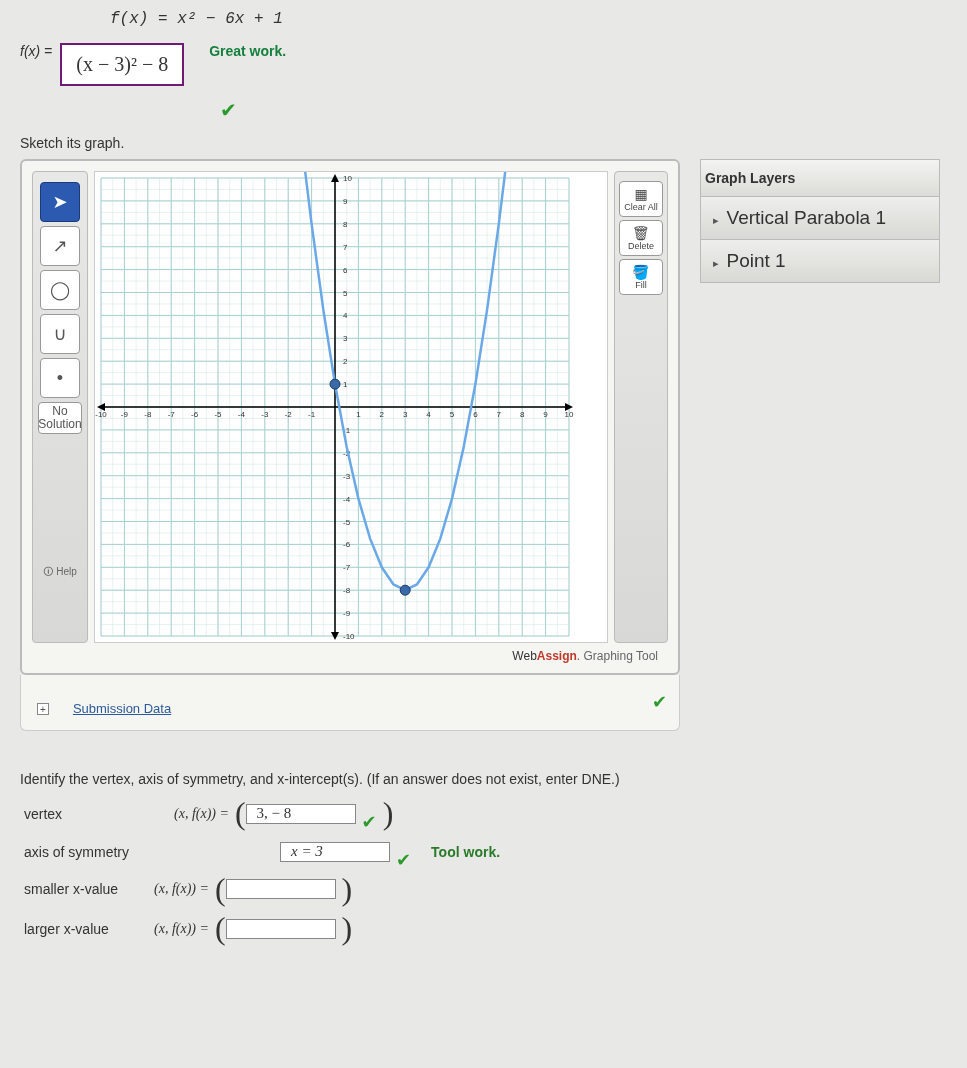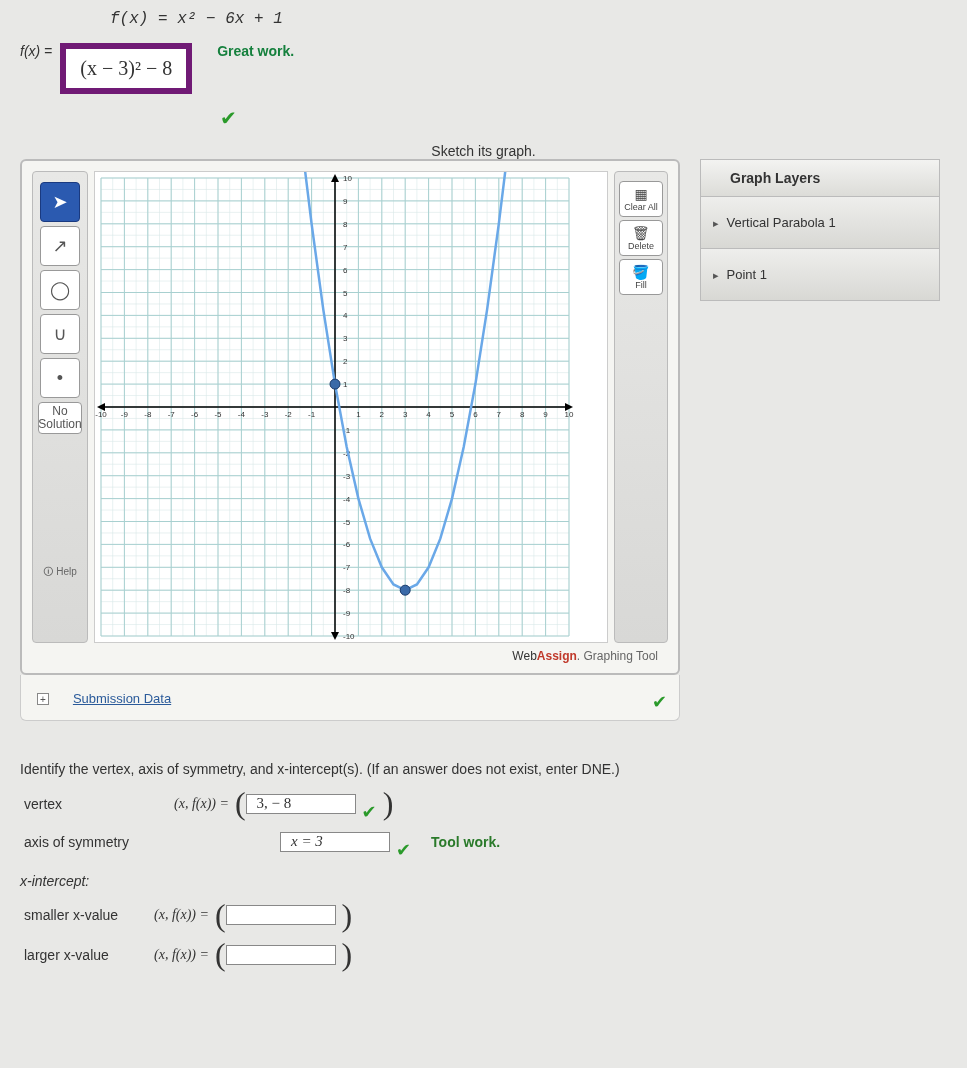--- a/index.html
+++ b/index.html
@@ -20,41 +20,41 @@
   }
   .answer-line {
     display: flex;
     margin-top: 15px;
   }
   .answer-label {
     font-style: italic;
     margin-right: 8px;
   }
   .answer-box {
-    border: 6px solid #701a75;
+    border: 2px solid #701a75;
     background: #fff;
     padding: 8px 14px;
     font-size: 20px;
     font-family: 'Times New Roman', serif;
   }
   .feedback-good {
     color: #15803d;
     font-weight: bold;
     margin-left: 25px;
   }
   .check {
     color: #2a9a2a;
     font-size: 20px;
     margin-left: 8px;
     position: relative;
     top: 12px;
   }
   .section-title {
     margin-top: 25px;
-    text-align: center;
+    margin-bottom: 8px;
   }
   .graph-area {
     display: flex;
   }
   .graph-container {
     border: 2px solid #bbb;
     background: #f5f5f2;
     border-radius: 6px;
     padding: 10px;
     width: 660px;
@@ -122,29 +122,29 @@
   }
   .watermark .wa { color:#333; }
   .watermark .wa b { color:#c0392b; }
   .layers-panel {
     margin-left: 20px;
     width: 240px;
   }
   .layers-header {
     background: linear-gradient(#f3f3f1,#dcdcd8);
     border: 1px solid #bbb;
-    padding: 10px 29px;
+    padding: 10px 4px;
     font-weight: bold;
   }
   .layer-item {
     background: linear-gradient(#eeeeec,#d8d8d4);
     border: 1px solid #bbb;
     border-top: none;
-    padding: 18px 12px;
-    font-size: 13px;
+    padding: 10px 12px;
+    font-size: 19px;
     color:#333;
   }
   .layer-item::before {
     content: "▸";
     margin-right: 8px;
     font-size: 11px;
     color:#555;
   }
   .sub-link {
     color: #2a5a9a;
@@ -423,21 +423,21 @@
     </div>
   </div>
 
   <div class="layers-panel">
     <div class="layers-header">Graph Layers</div>
     <div class="layer-item">Vertical Parabola 1</div>
     <div class="layer-item">Point 1</div>
   </div>
 </div>
 
-<div style="border:1px solid #ccc; border-top:none; width:660px; padding:2px 0 10px 0; background:#f5f5f2; border-radius:0 0 6px 6px; position:relative;">
+<div style="border:1px solid #ccc; border-top:none; width:660px; padding:12px 0 10px 0; background:#f5f5f2; border-radius:0 0 6px 6px; position:relative;">
   <span class="plus-box" style="margin-left:16px;">+</span>
   <a class="sub-link">Submission Data</a>
   <span class="check-sm" style="position:absolute; right:12px; top:16px;">✔</span>
 </div>
 
 
 <div class="identify">
   <div>Identify the vertex, axis of symmetry, and x-intercept(s). (If an answer does not exist, enter DNE.)</div>
 
   <div class="field-row">
@@ -450,21 +450,20 @@
   </div>
 
   <div class="field-row">
     <span class="field-label">axis of symmetry</span>
     <span style="width:106px;"></span>
     <span class="input-box" style="font-style:italic;">x = 3</span>
     <span class="check-sm">✔</span>
     <span class="good-work">Tool work.</span>
   </div>
 
-  <div class="sub-heading">x-intercept:</div>
 
   <div class="field-row">
     <span class="field-label sub">smaller x-value</span>
     <span class="math-prefix">(x, f(x))  =</span>
     <span class="paren">(</span>
     <span class="input-box"></span>
     <span class="paren" style="margin-left:6px;">)</span>
   </div>
 
   <div class="field-row">

